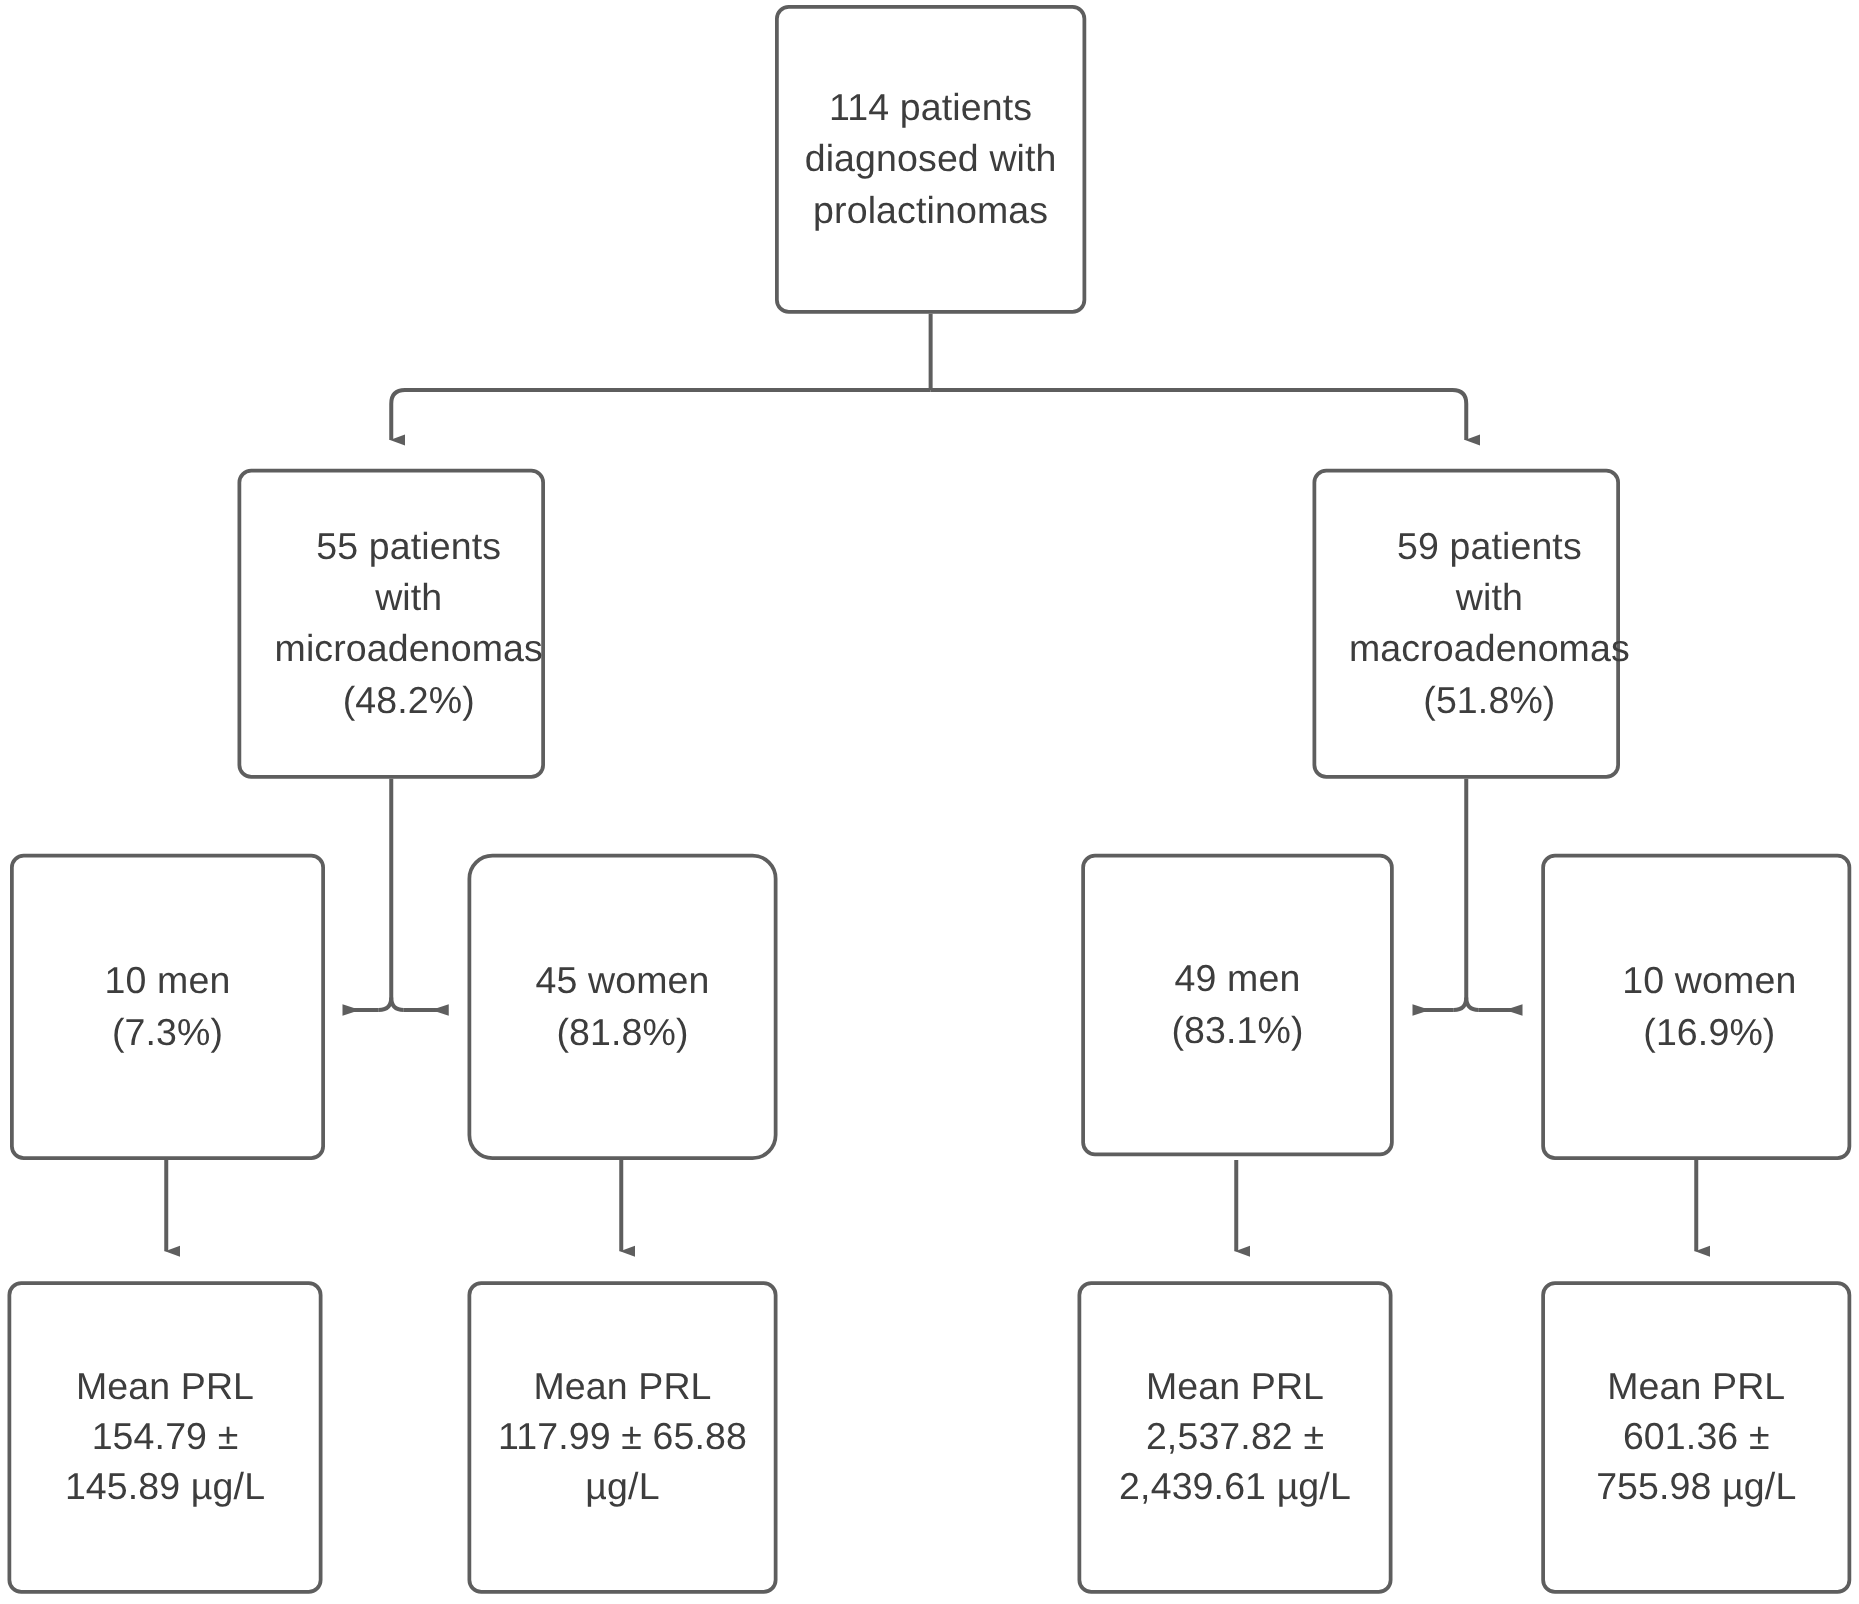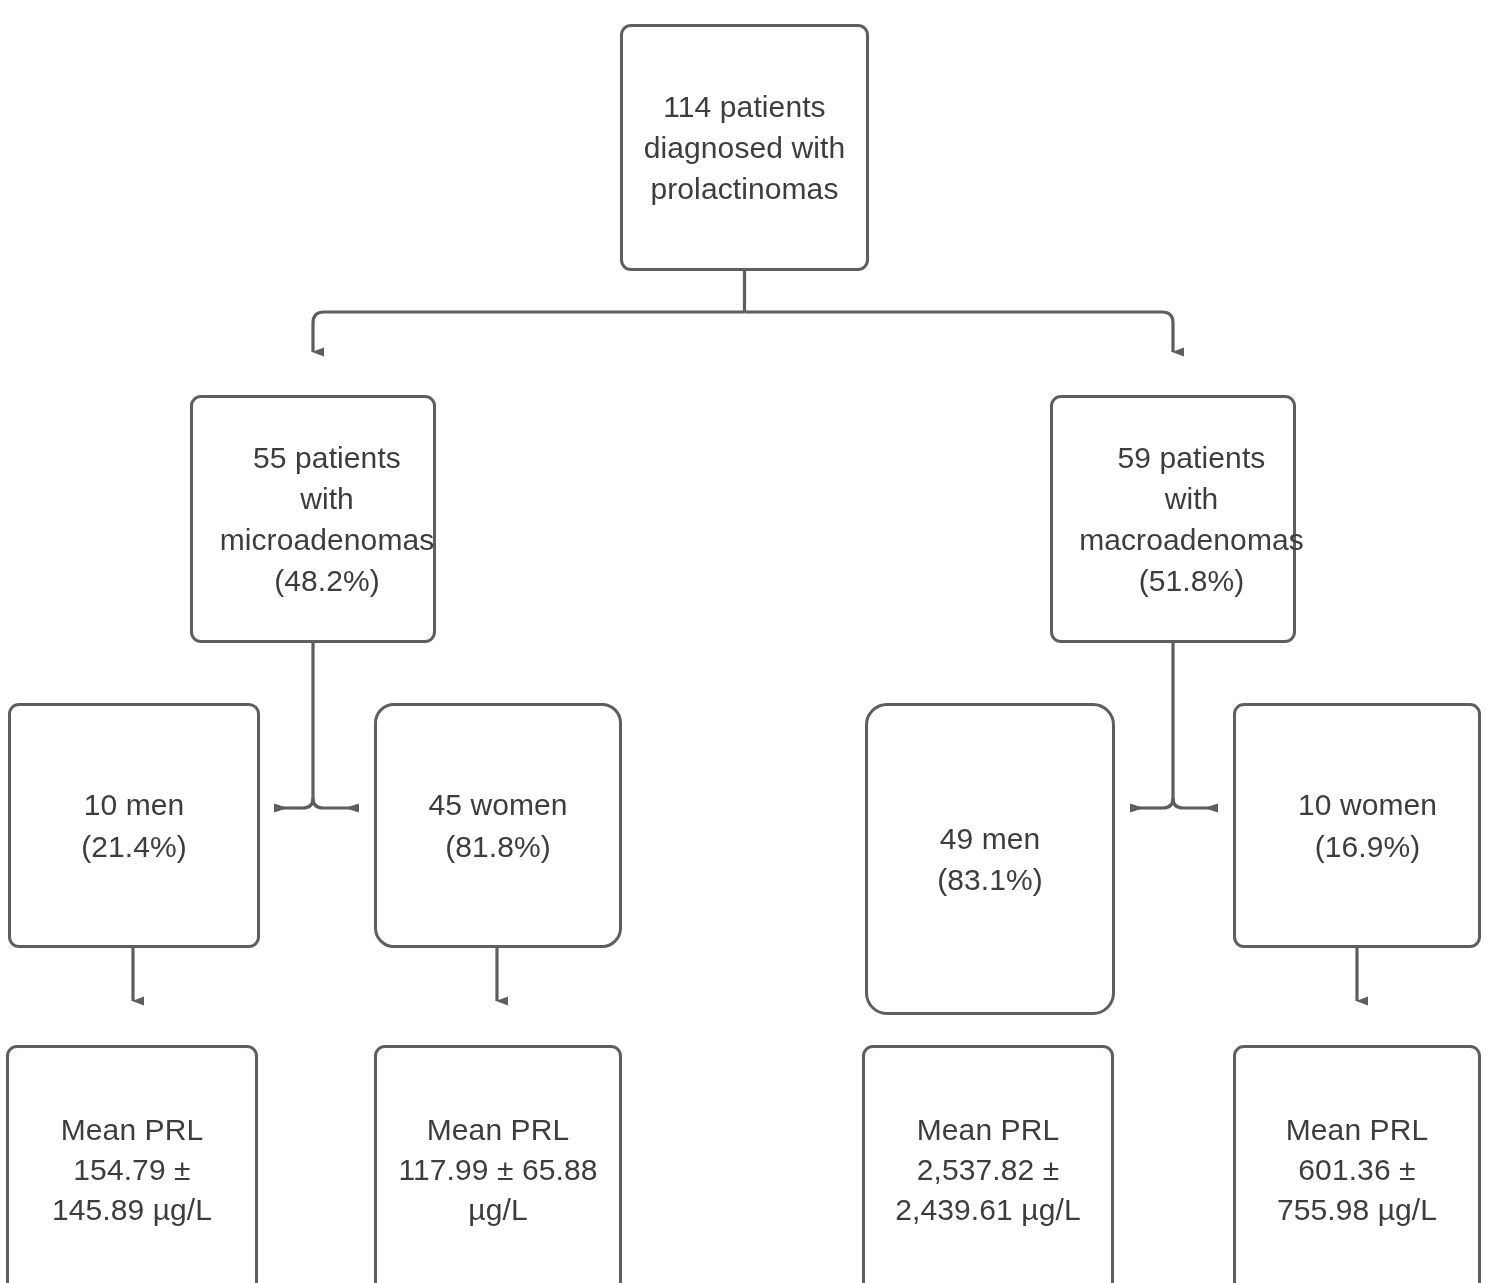--- a/index.html
+++ b/index.html
@@ -26,42 +26,41 @@
   .node {
     position: absolute;
     box-sizing: border-box;
     background: #ffffff;
     border: 3px solid #5e5e5e;
     border-radius: 11px;
     display: flex;
     align-items: center;
     justify-content: center;
     z-index: 2;
-    margin-top: 20px;
   }
   .node-label {
     text-align: center;
     color: #3d3d3d;
     font-size: 30px;
     line-height: 1.37;
     white-space: pre;
     letter-spacing: 0.1px;
   }
   .node-label.small-gap {
     line-height: 1.33;
   }
   
   #n-root   { left: 620px;  top: 4px;    width: 249px; height: 247px; }
   
   #n-micro  { left: 190px;  top: 375px;  width: 246px; height: 248px; padding-left: 28px; }
   #n-macro  { left: 1050px; top: 375px;  width: 246px; height: 248px; padding-left: 37px; }
   
   #n-micro-men    { left: 8px;    top: 683px; width: 252px; height: 245px; }
   #n-micro-women  { left: 374px;  top: 683px; width: 248px; height: 245px; border-radius: 20px; }
-  #n-macro-men    { left: 865px;  top: 683px; width: 250px; height: 312px; border-radius: 22px; }
+  #n-macro-men    { left: 865px;  top: 683px; width: 250px; height: 242px; }
   #n-macro-women  { left: 1233px; top: 683px; width: 248px; height: 245px; padding-left: 21px; }
   
   #n-prl-1 { left: 6px;    top: 1025px; width: 252px; height: 250px; }
   #n-prl-2 { left: 374px;  top: 1025px; width: 248px; height: 250px; }
   #n-prl-3 { left: 862px;  top: 1025px; width: 252px; height: 250px; }
   #n-prl-4 { left: 1233px; top: 1025px; width: 248px; height: 250px; }
 </style>
 </head>
 <body>
 
@@ -120,21 +119,21 @@
 
   <div class="node" id="n-macro">
     <div class="node-label">59 patients
 with
 macroadenomas
 (51.8%)</div>
   </div>
 
   <div class="node" id="n-micro-men">
     <div class="node-label">10 men
-(21.4%)</div>
+(7.3%)</div>
   </div>
 
   <div class="node" id="n-micro-women">
     <div class="node-label">45 women
 (81.8%)</div>
   </div>
 
   <div class="node" id="n-macro-men">
     <div class="node-label">49 men
 (83.1%)</div>

